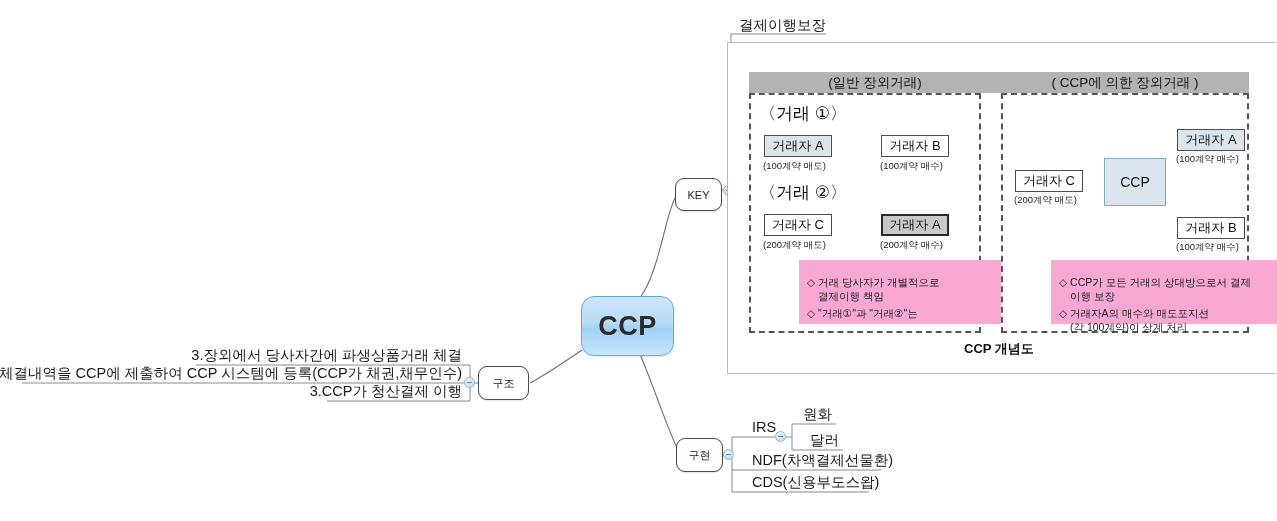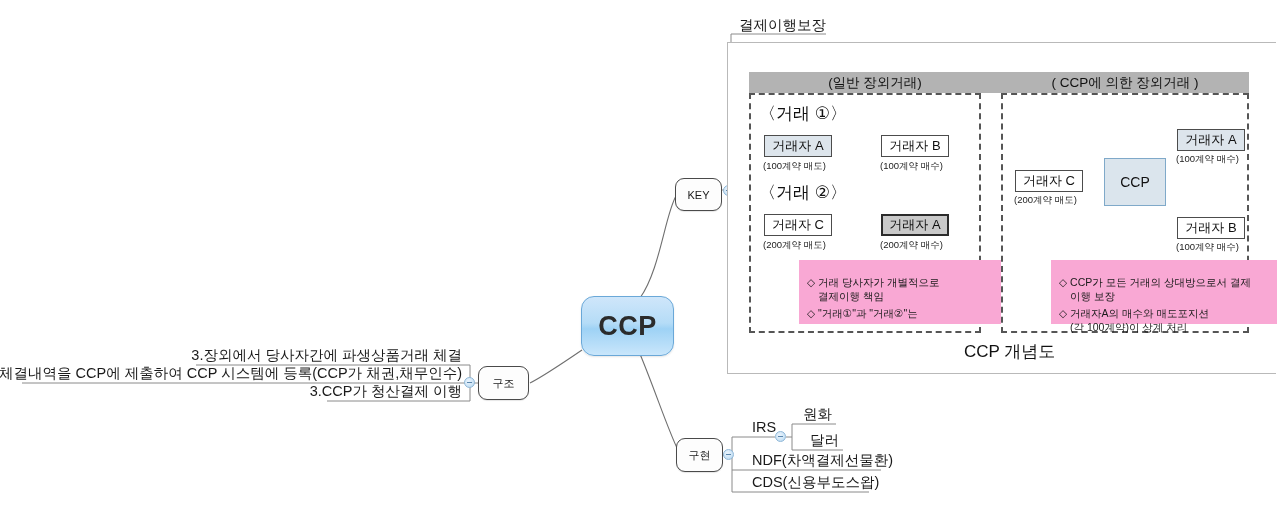--- a/index.html
+++ b/index.html
@@ -157,23 +157,24 @@
   .note-line {
     font-size: 10.5px;
     line-height: 13.5px;
     color: #1a1a1a;
     white-space: nowrap;
   }
   .note-line .d { margin-right: 3px; }
   .note-sub { padding-left: 11px; }
   .caption {
     position: absolute;
-    font-size: 17px;
-    color: #111;
-    white-space: nowrap;
+    font-size: 13px;
+    color: #111;
+    white-space: nowrap;
+    font-weight: bold;
   }
 </style>
 </head>
 <body>
 
 <svg class="layer" viewBox="0 0 1277 521">
 
   <path d="M 640 298 C 660 270 665 215 676 196" stroke="#6f6f6f" stroke-width="1.1" fill="none"></path>
 
   <path d="M 582 350 C 560 365 540 378 530 383" stroke="#6f6f6f" stroke-width="1.1" fill="none"></path>

